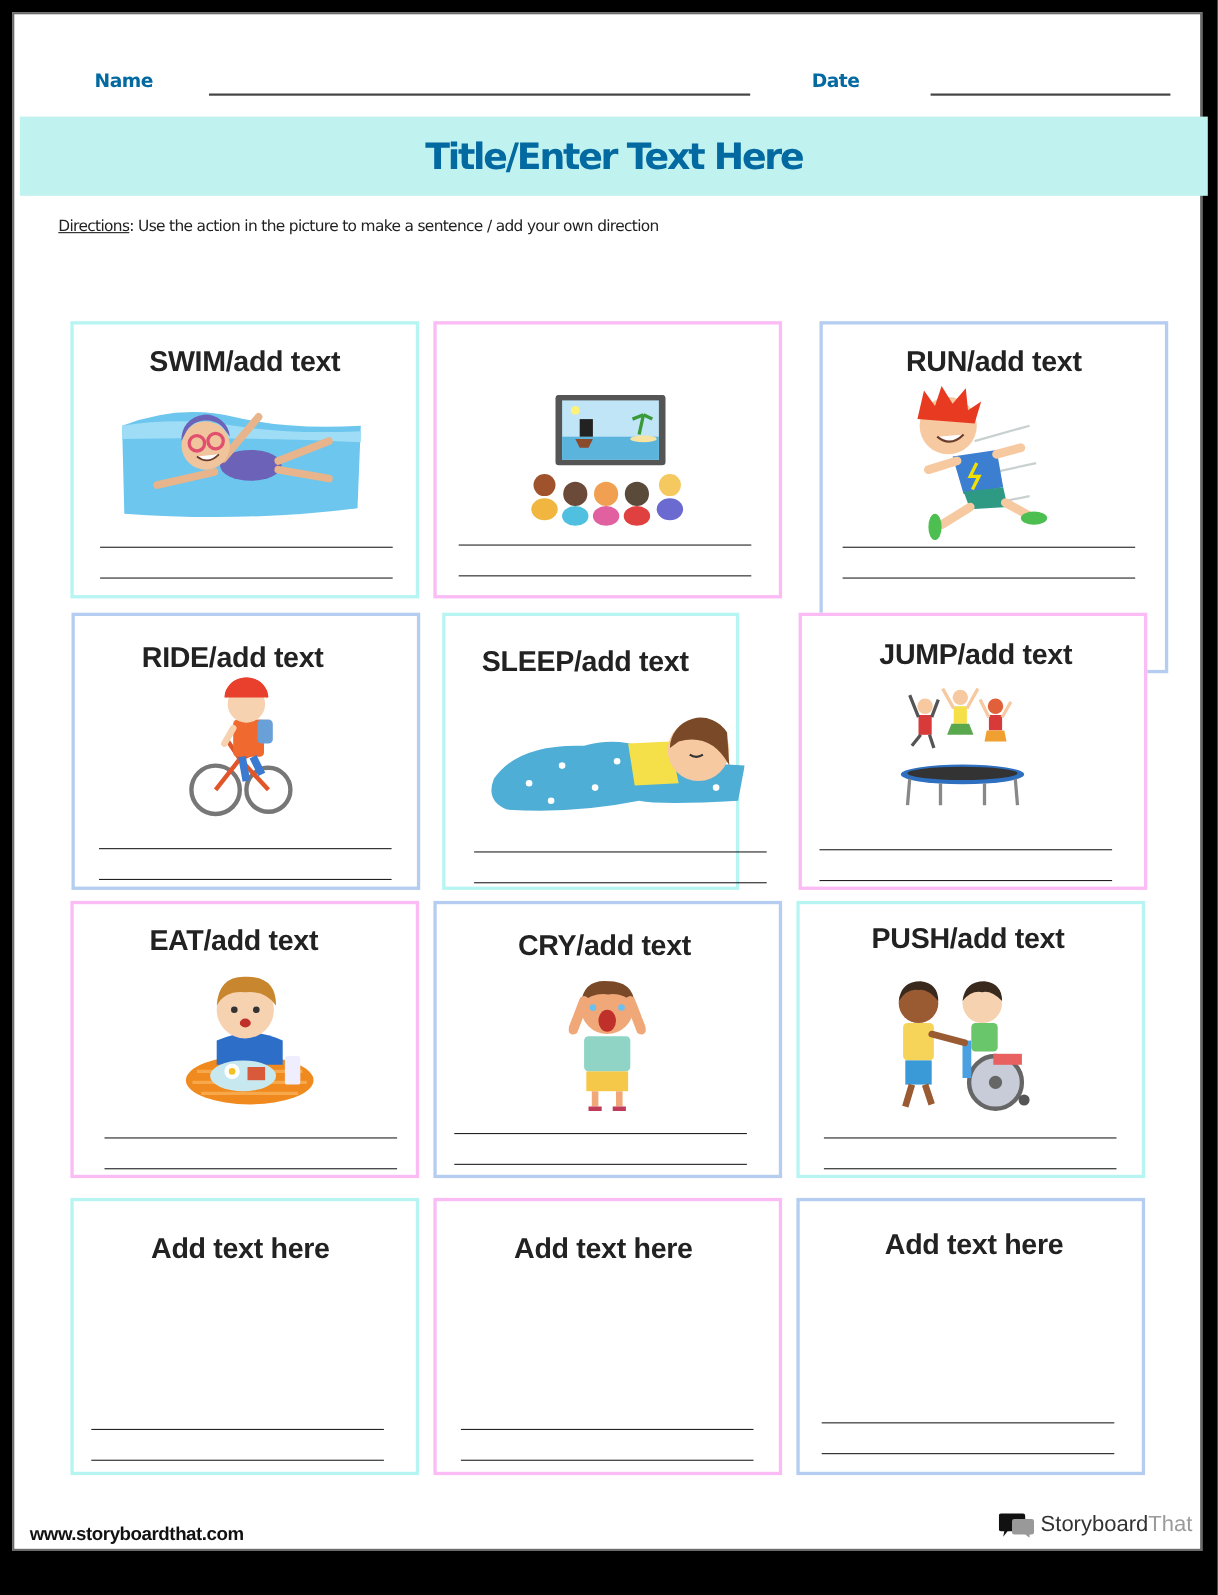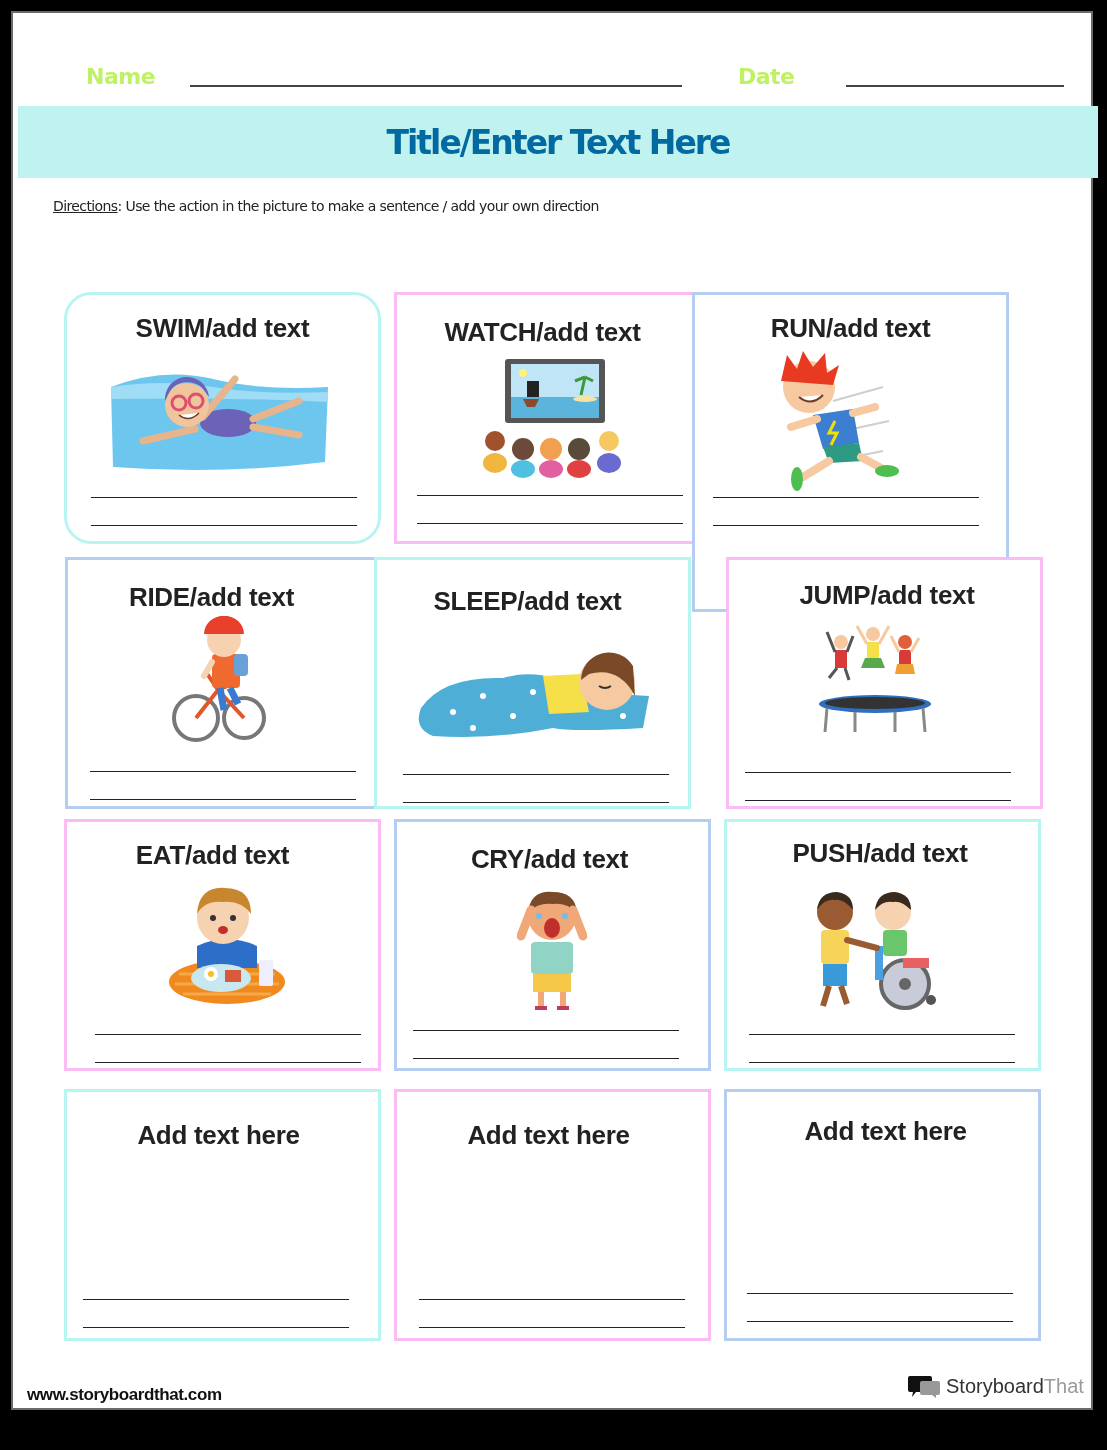--- a/index.html
+++ b/index.html
@@ -9,22 +9,22 @@
     font-family: "DejaVu Sans", sans-serif;
   }
   .page {
     position: absolute; left: 11px; top: 11px;
     width: 1082px; height: 1399px;
     background: #fff; border: 2px solid #6b6b6b;
     box-sizing: border-box;
   }
   .hand { font-family: "DejaVu Sans", sans-serif; color: #222; }
   .field-label {
-    position: absolute; font-size: 22px; font-weight: bold;
-    letter-spacing: -0.5px; color: #bef264;
+    position: absolute; font-size: 17px; font-weight: bold;
+    letter-spacing: -0.5px; color: #0369a1;
   }
   .field-line {
     position: absolute; height: 0; border-top: 2px solid #444;
   }
   .title-band {
     position: absolute; left: 18px; top: 106px; width: 1080px; height: 72px;
     background: #c0f2f0; display: flex; align-items: center; justify-content: center;
   }
   .title-text {
     font-size: 33px; font-weight: bold; letter-spacing: -2px; color: #0369a1;
@@ -74,40 +74,39 @@
 <div class="field-line" style="left:846px;top:85px;width:218px;"></div>
 
 <div class="title-band">
   <span class="title-text">Title/Enter Text Here</span>
 </div>
 
 <div class="directions hand">
   <span class="dlabel">Directions</span><span>: Use the action in the picture to make a sentence / add your own direction</span>
 </div>
 
-<div class="card c-cyan" style="left:64px;top:292px;width:317px;height:252px;border-radius:27px;">
+<div class="card c-cyan" style="left:64px;top:292px;width:317px;height:252px;">
   <div class="card-title" style="top:18px;">SWIM/add text</div>
   <svg class="illus" style="left:36px;top:62px;" width="230" height="120" viewBox="0 0 230 120">
     <path d="M8,30 Q60,10 110,22 T225,30 L222,105 Q120,118 10,110 Z" fill="#6cc6ee"></path>
     <path d="M8,30 Q60,22 110,30 T225,35 L225,45 Q120,40 8,42 Z" fill="#9fdcf5"></path>
     <ellipse cx="125" cy="66" rx="28" ry="14" fill="#6c63b8"></ellipse>
     <path d="M150,62 L196,44 M150,70 L196,78" stroke="#e8b48b" stroke-width="7" stroke-linecap="round"></path>
     <path d="M100,60 L132,22 M92,72 L40,84" stroke="#e8b48b" stroke-width="7" stroke-linecap="round"></path>
     <circle cx="84" cy="48" r="22" fill="#f0c49c"></circle>
     <path d="M62,44 A22,22 0 0 1 106,40 L100,32 A20,18 0 0 0 66,36 Z" fill="#6c63b8"></path>
     <circle cx="76" cy="46" r="7" fill="none" stroke="#e0506e" stroke-width="3"></circle>
     <circle cx="93" cy="44" r="7" fill="none" stroke="#e0506e" stroke-width="3"></circle>
     <path d="M76,58 Q86,66 96,56" fill="#fff" stroke="#6b3b2b" stroke-width="1.5"></path>
   </svg>
   <div class="card-line" style="left:24px;top:202px;width:266px;"></div>
   <div class="card-line" style="left:24px;top:230px;width:266px;"></div>
 </div>
 
 <div class="card c-pink" style="left:394px;top:292px;width:317px;height:252px;">
-  <div class="card-title" style="top:22px;left:-20px;">WATCH/add text</div>
   <svg class="illus" style="left:78px;top:64px;" width="160" height="120" viewBox="0 0 160 120">
     <rect x="30" y="0" width="100" height="64" rx="3" fill="#555"></rect>
     <rect x="36" y="5" width="88" height="54" fill="#bfe5f7"></rect>
     <rect x="36" y="38" width="88" height="21" fill="#5bb4dc"></rect>
     <circle cx="48" cy="14" r="4" fill="#fff27a"></circle>
     <path d="M48,40 L64,40 L60,48 L52,48 Z" fill="#8b4a2b"></path>
     <rect x="52" y="22" width="12" height="16" fill="#222"></rect>
     <path d="M106,36 L110,18 M110,18 L100,22 M110,18 L118,22" stroke="#3a9a3a" stroke-width="3"></path>
     <ellipse cx="110" cy="40" rx="12" ry="3" fill="#f7e3a1"></ellipse>
     <circle cx="20" cy="82" r="10" fill="#a0522d"></circle>
@@ -118,21 +117,21 @@
       <ellipse cx="76" cy="110" rx="12" ry="9" fill="#e060a0"></ellipse>
     <circle cx="104" cy="90" r="11" fill="#5a4a3a"></circle>
       <ellipse cx="104" cy="110" rx="12" ry="9" fill="#e04040"></ellipse>
     <circle cx="134" cy="82" r="10" fill="#f5c860"></circle>
       <ellipse cx="134" cy="104" rx="12" ry="10" fill="#6a6ad0"></ellipse>
   </svg>
   <div class="card-line" style="left:20px;top:200px;width:266px;"></div>
   <div class="card-line" style="left:20px;top:228px;width:266px;"></div>
 </div>
 
-<div class="card c-blue" style="left:692px;top:292px;width:317px;height:320px;">
+<div class="card c-blue" style="left:745px;top:292px;width:317px;height:320px;">
   <div class="card-title" style="top:18px;">RUN/add text</div>
   <svg class="illus" style="left:68px;top:56px;" width="150" height="140" viewBox="0 0 150 140">
     <path d="M70,50 L120,36 M80,80 L126,70 M70,110 L120,100" stroke="#c8d0d0" stroke-width="2"></path>
     <circle cx="46" cy="36" r="26" fill="#f6c9a0"></circle>
     <path d="M18,30 L24,4 L34,18 L40,0 L50,16 L62,2 L64,22 L76,14 L70,34 Z" fill="#e83a20"></path>
     <path d="M36,46 Q48,56 60,44" fill="#fff" stroke="#6b3b2b" stroke-width="2"></path>
     <path d="M50,64 L90,58 L96,92 L60,98 Z" fill="#3c7fd0"></path>
     <path d="M72,70 L66,82 L74,82 L68,94" stroke="#f2e100" stroke-width="3" fill="none"></path>
     <path d="M60,96 L96,92 L100,110 L66,112 Z" fill="#2f9a84"></path>
     <path d="M54,68 L28,76 M90,62 L112,56" stroke="#f6c9a0" stroke-width="8" stroke-linecap="round"></path>
@@ -155,21 +154,21 @@
     <path d="M52,74 L56,96 M62,74 L70,90" stroke="#3a7ad0" stroke-width="7"></path>
     <circle cx="56" cy="26" r="17" fill="#f6d2b0"></circle>
     <path d="M38,22 A18,16 0 0 1 74,22 L74,16 A18,14 0 0 0 38,16 Z" fill="#e8402c"></path>
     <path d="M36,20 A20,18 0 0 1 76,20" fill="#e8402c"></path>
     <path d="M44,48 L36,62" stroke="#f6d2b0" stroke-width="6" stroke-linecap="round"></path>
   </svg>
   <div class="card-line" style="left:22px;top:211px;width:266px;"></div>
   <div class="card-line" style="left:22px;top:239px;width:266px;"></div>
 </div>
 
-<div class="card c-cyan" style="left:374px;top:557px;width:317px;height:252px;">
+<div class="card c-cyan" style="left:402px;top:557px;width:270px;height:252px;">
   <div class="card-title" style="top:26px;left:-10px;">SLEEP/add text</div>
   <svg class="illus" style="left:36px;top:76px;" width="236" height="110" viewBox="0 0 236 110">
     <path d="M8,72 Q30,40 90,42 Q130,30 170,56 L236,60 L230,92 Q160,96 140,92 Q80,104 20,100 Q0,92 8,72 Z" fill="#4eaed6"></path>
     <path d="M130,40 L168,38 L176,76 L136,78 Z" fill="#f5e04a"></path>
     <circle cx="194" cy="46" r="28" fill="#f6c9a0"></circle>
     <path d="M168,44 A28,28 0 0 1 220,30 L222,60 Q206,30 176,38 Z" fill="#7a4a28"></path>
     <path d="M186,50 Q192,54 198,50" stroke="#333" stroke-width="2" fill="none"></path>
     <g fill="#fff">
         <circle cx="40" cy="76" r="3"></circle>
         <circle cx="70" cy="60" r="3"></circle>

